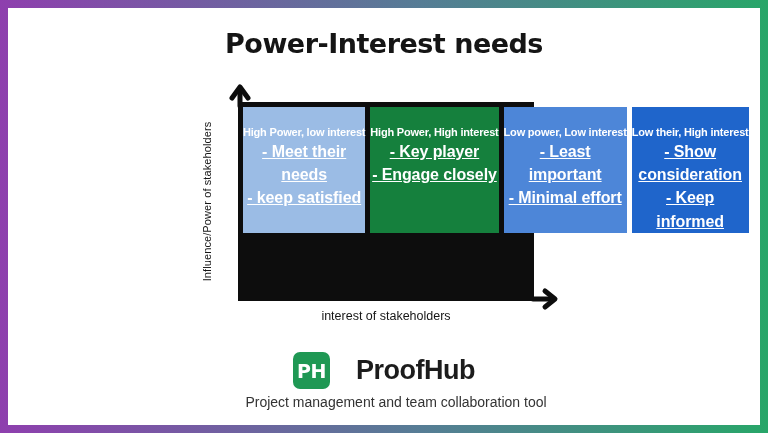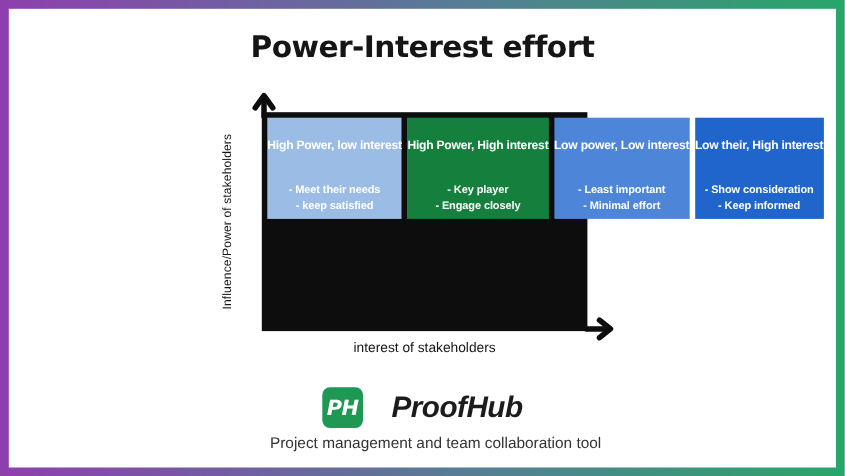--- a/index.html
+++ b/index.html
@@ -31,24 +31,24 @@
     position:absolute;left:230px;top:94px;width:296px;height:199px;
     background:#0d0d0d;
     display:grid;grid-template-columns:1fr 1fr 1fr 1fr;grid-template-rows:1fr 1fr;
     gap:5px;padding:5px;box-sizing:border-box;
   }
   .quadrant{
     display:flex;flex-direction:column;align-items:center;
     padding-top:19px;box-sizing:border-box;color:#ffffff;text-align:center;
   }
   .q-heading{font-size:11px;font-weight:700;letter-spacing:-0.2px;white-space:nowrap;}
-  .q-items{margin-top:28px;font-size:10px;font-weight:700;line-height:1.45;letter-spacing:-0.1px;}
+  .q-items{margin-top:2px;font-size:16px;font-weight:700;line-height:1.45;letter-spacing:-0.1px;text-decoration:underline;}
   .footer-logo{
     position:absolute;top:344px;left:0;width:100%;
-    display:flex;align-items:center;justify-content:center;gap:26px;font-style:italic;
+    display:flex;align-items:center;justify-content:center;gap:26px;
   }
   .logo-badge{
     width:37px;height:37px;border-radius:7px;
     display:flex;align-items:center;justify-content:center;
     color:#ffffff;font-size:19px;font-weight:800;
     font-family:"DejaVu Sans","Liberation Sans",sans-serif;letter-spacing:-0.5px;
   }
   .brand{
     font-size:27px;font-weight:700;color:#1c1c1c;letter-spacing:-0.5px;
     font-family:"Liberation Sans",sans-serif;
@@ -57,21 +57,21 @@
     position:absolute;top:386px;left:0;width:100%;
     text-align:center;font-size:14px;font-weight:400;color:#333333;padding-left:12px;
   }
 </style>
 </head>
 <body>
 
 <div class="frame">
   <div class="canvas">
 
-    <h1 class="title">Power-Interest effort</h1>
+    <h1 class="title">Power-Interest needs</h1>
 
     <svg class="axes-svg" viewBox="0 0 752 417" xmlns="http://www.w3.org/2000/svg">
       <g stroke="#0d0d0d" stroke-width="5" fill="none" stroke-linecap="round" stroke-linejoin="round">
         <line x1="232" y1="98" x2="232" y2="83"></line>
         <path d="M224,90 L232,79 L240,90"></path>
       </g>
       <g stroke="#0d0d0d" stroke-width="5" fill="none" stroke-linecap="round" stroke-linejoin="round">
         <line x1="525" y1="291" x2="541" y2="291"></line>
         <path d="M537,283 L547,291 L537,299"></path>
       </g>

